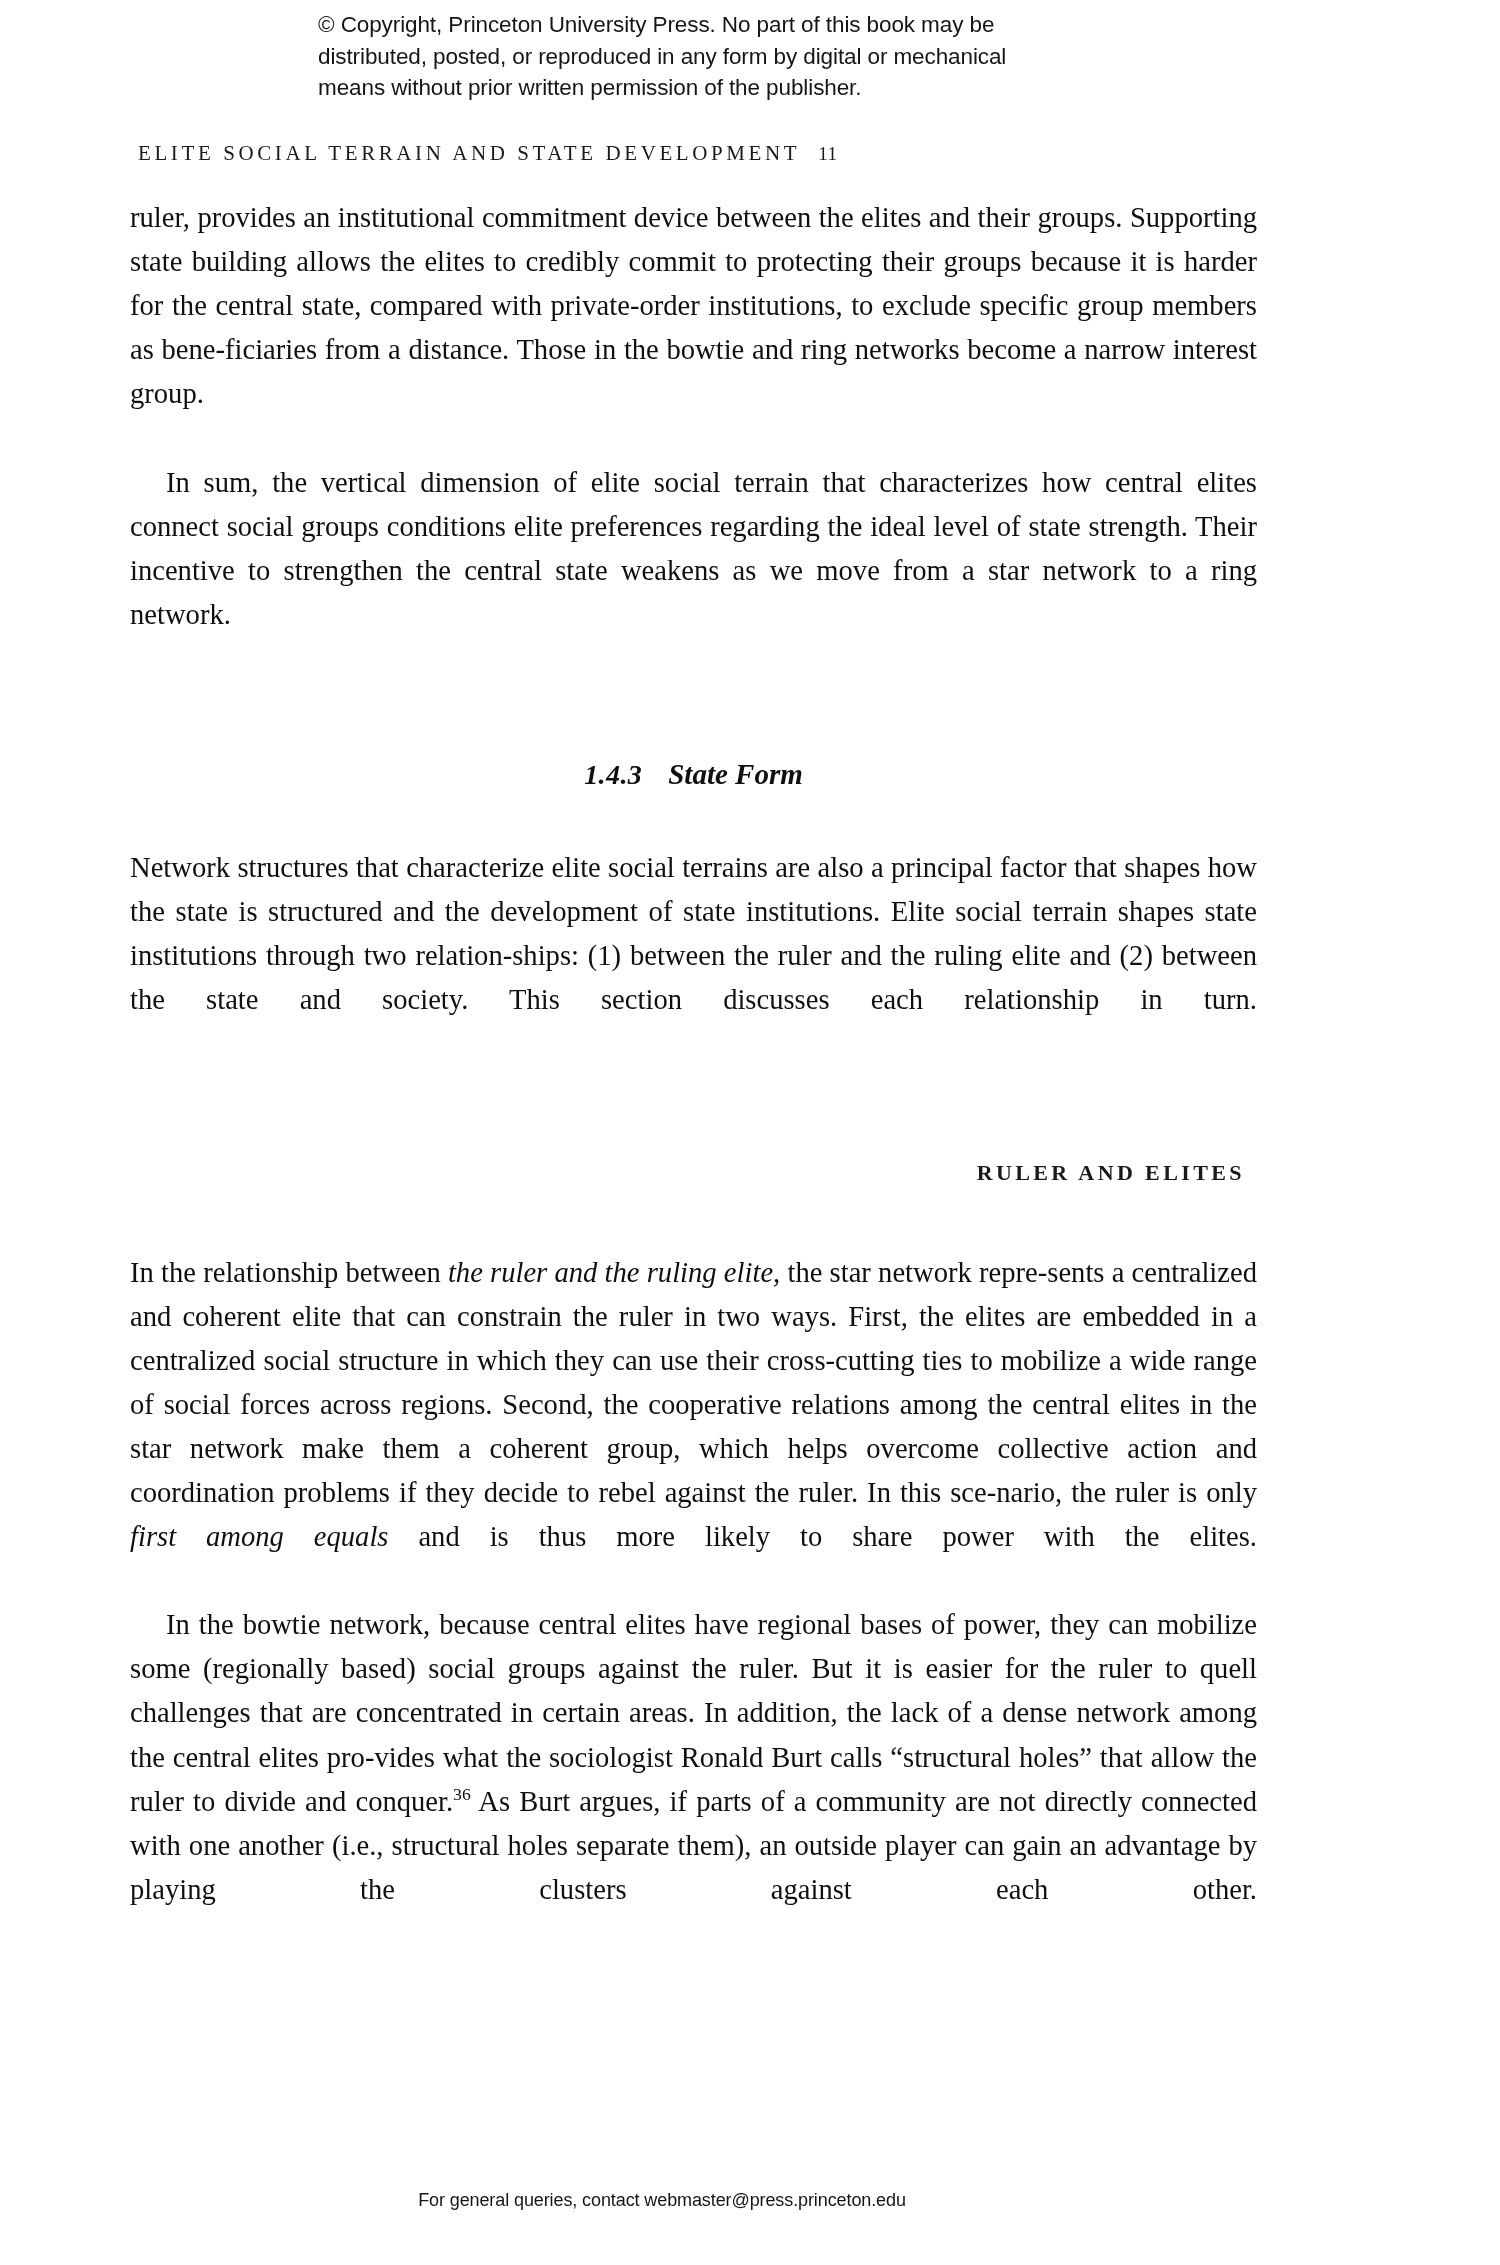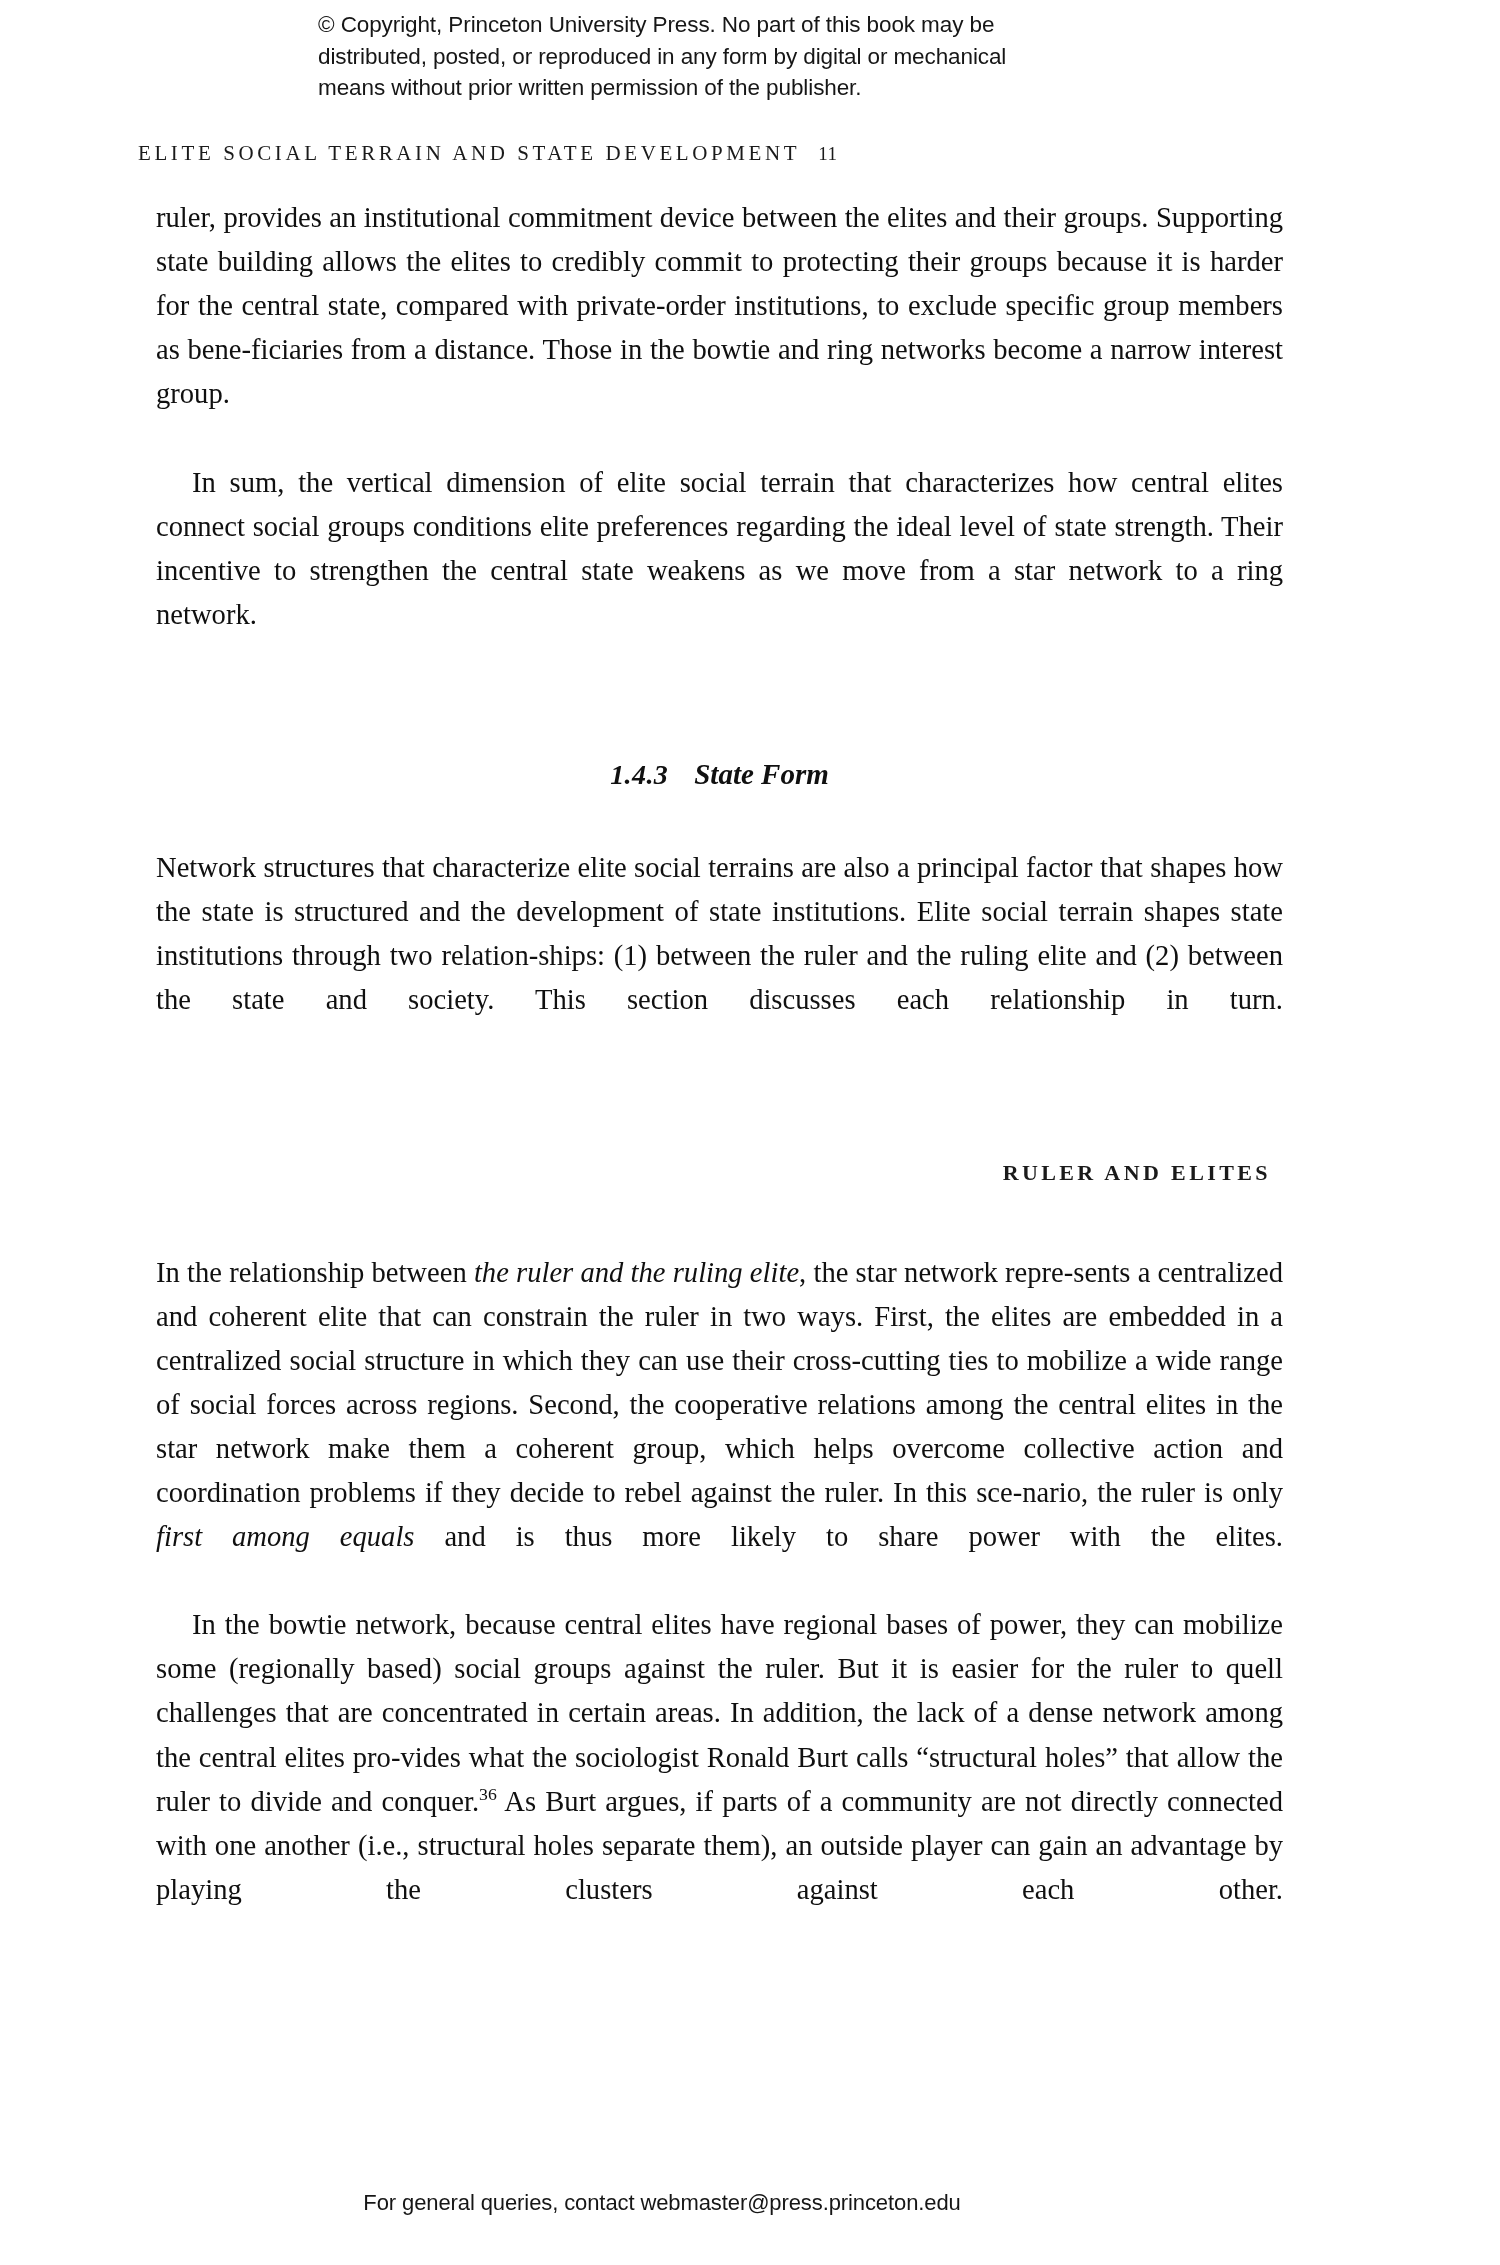--- a/index.html
+++ b/index.html
@@ -54,21 +54,21 @@
   }
   .runhead .folio {
     margin-left: 18px;
     letter-spacing: 0.5px;
     font-size: 19px;
   }
 
   
   .body-col {
     position: absolute;
-    left: 156px;
+    left: 130px;
     top: 196px;
     width: 1127px;
   }
 
   p.para {
     margin: 0;
     font-size: 28.6px;
     line-height: 44.1px;
     text-align: justify;
     text-justify: inter-word;
@@ -128,21 +128,21 @@
   .gap-after-sub  { height: 52px; }
 
   
   .footer {
     position: absolute;
     left: 0;
     top: 2190px;
     width: 1324px;
     text-align: center;
     font-family: "Liberation Sans", "DejaVu Sans", sans-serif;
-    font-size: 22px;
+    font-size: 18px;
     color: #161616;
     letter-spacing: -0.1px;
   }
 </style>
 </head>
 <body>
 
 <div class="page">
 
   <div class="copyright">

